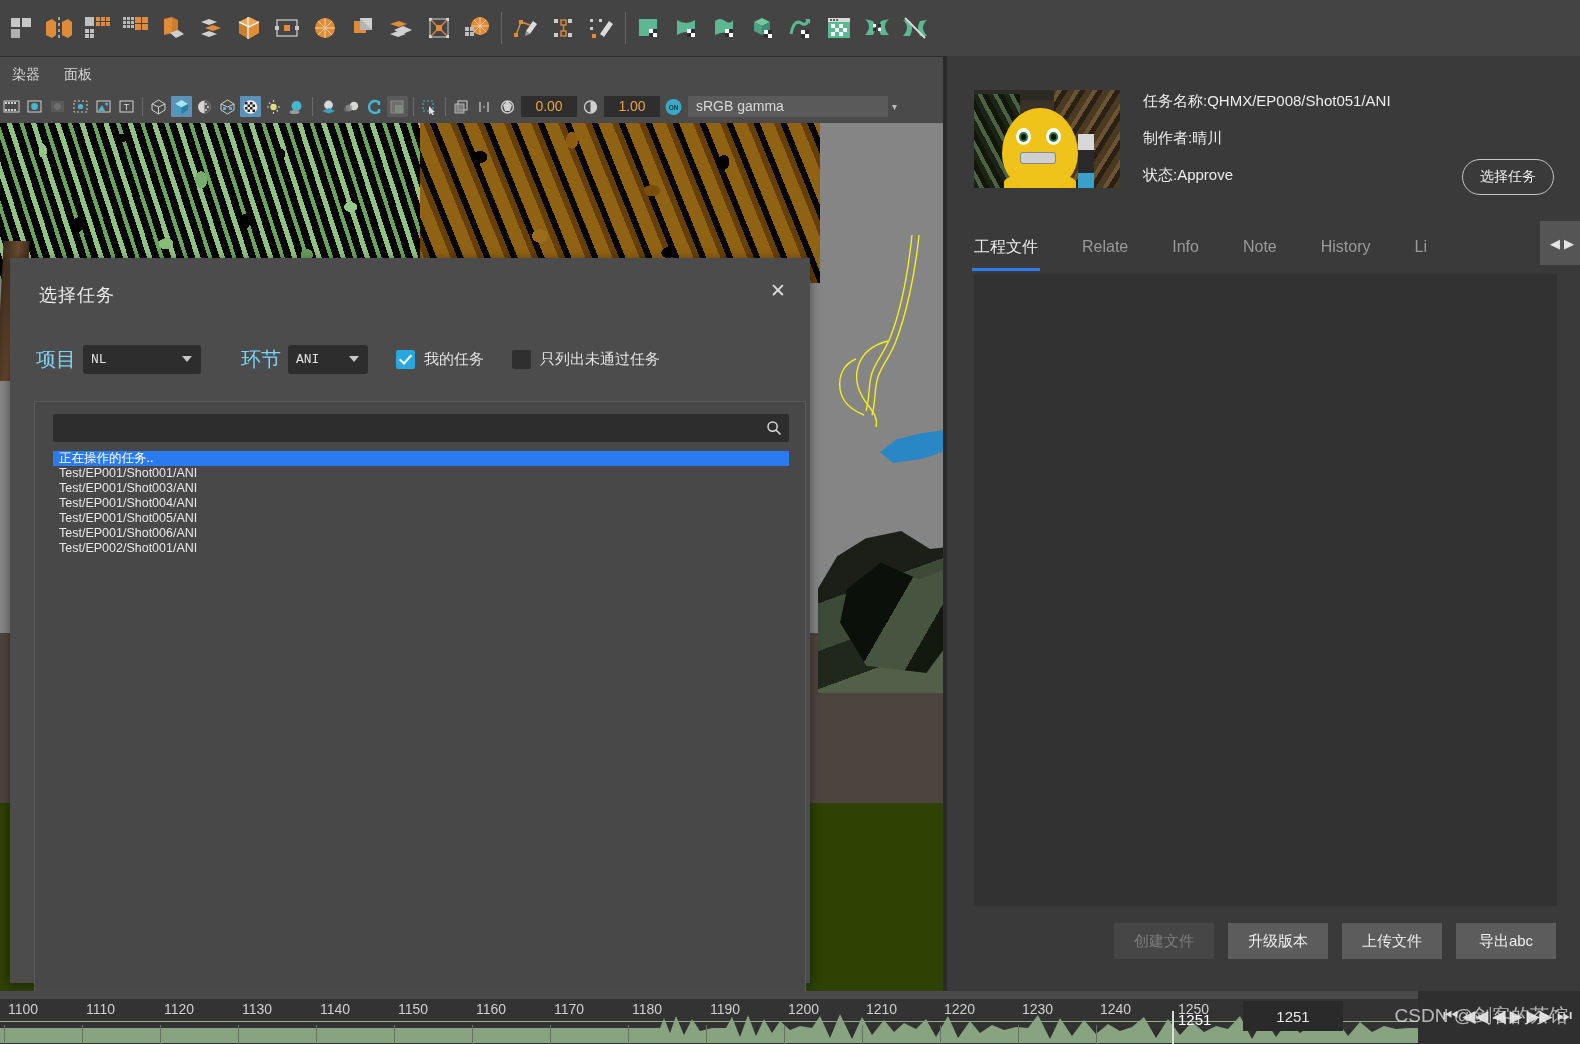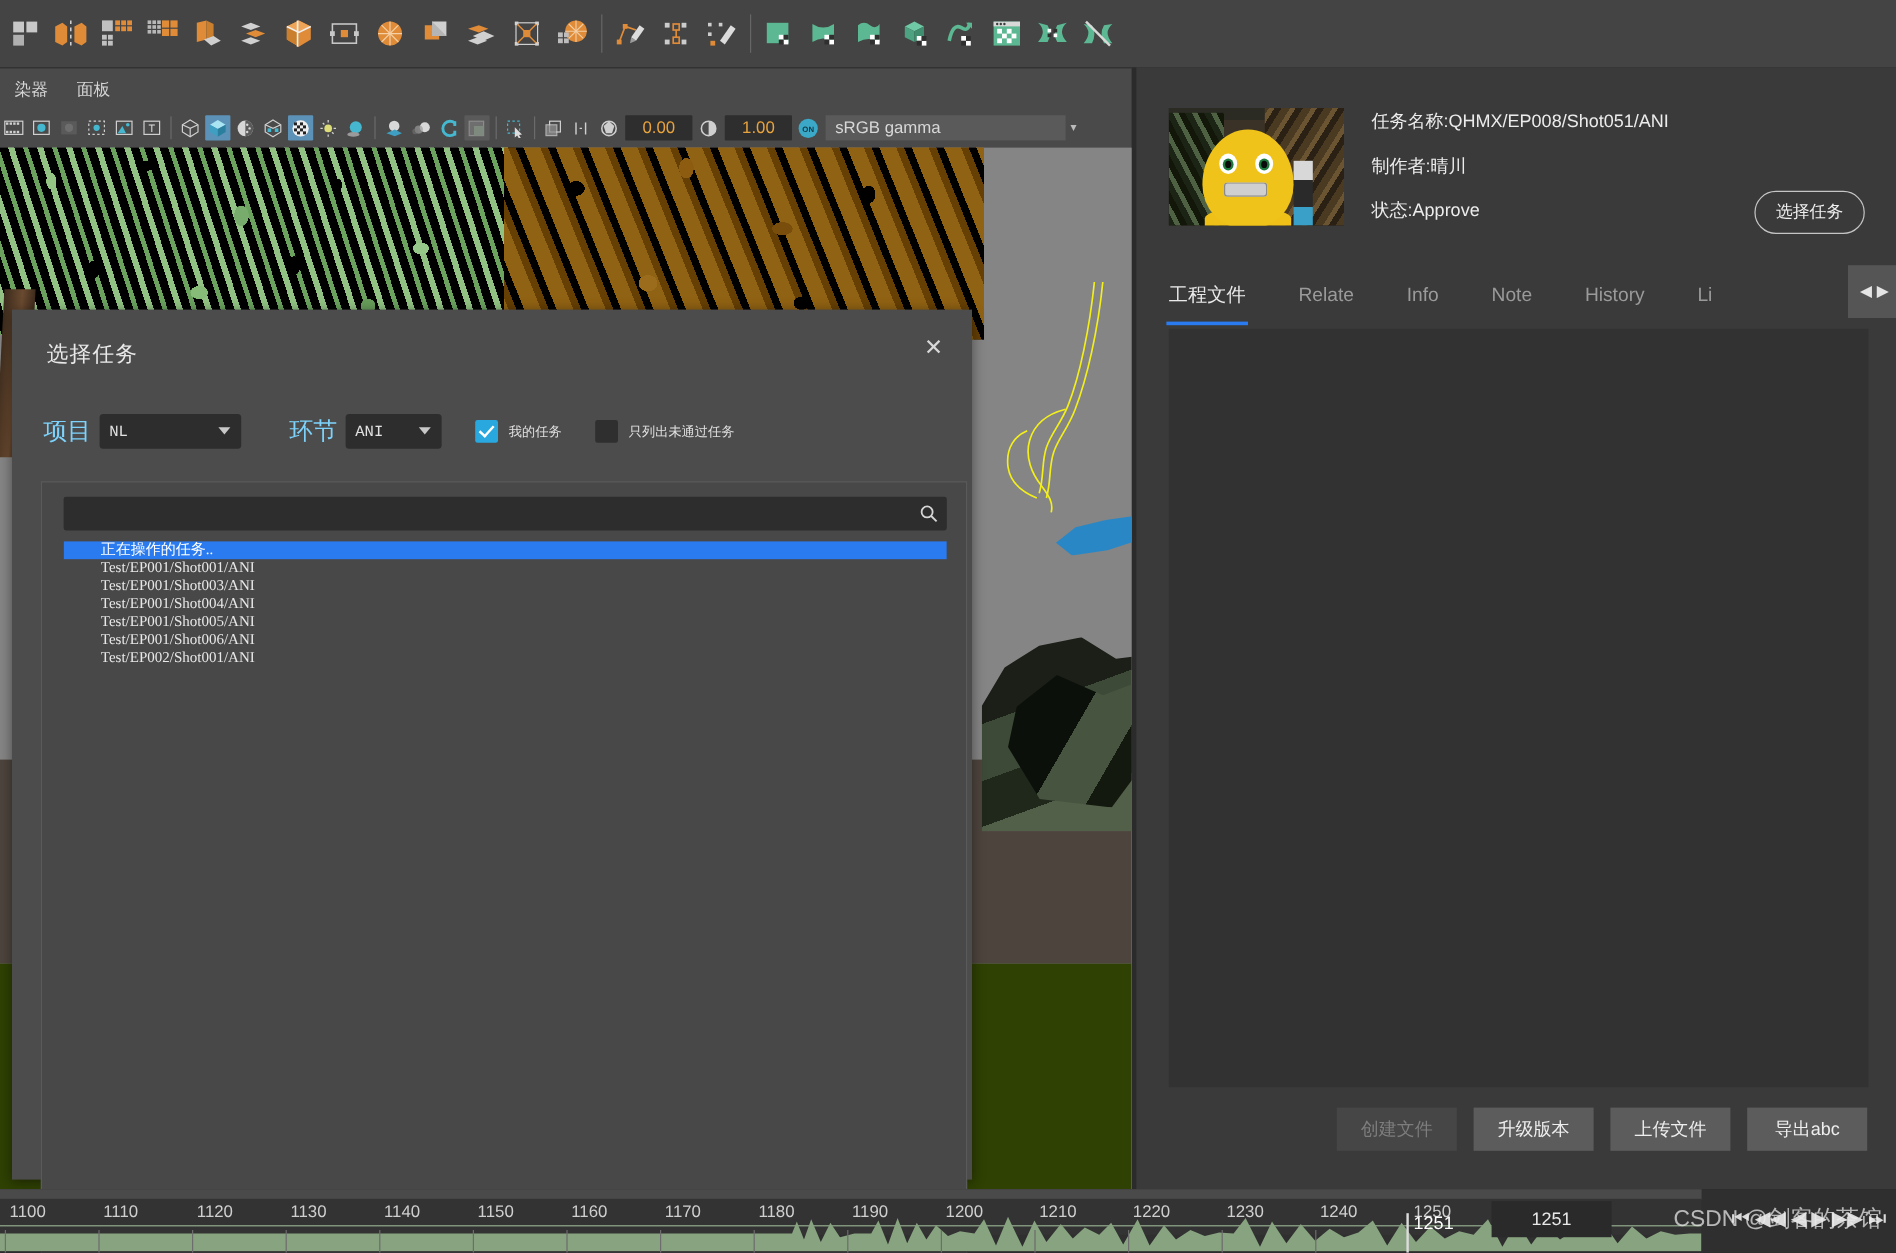--- a/index.html
+++ b/index.html
@@ -171,21 +171,21 @@
   .cbx {
     width:19px; height:19px; border-radius:2px; margin-right:9px;
     display:flex; align-items:center; justify-content:center;
     background:#2f2f2f;
   }
   .cbx.checked { background:#29a8e0; }
   .cbx.checked::after {
     content:""; width:5px; height:10px; margin-top:-3px;
     border:solid #fff; border-width:0 2.5px 2.5px 0; transform:rotate(42deg);
   }
-  .cb-label { color:#e0e0e0; font-size:11px; }
+  .cb-label { color:#e0e0e0; font-size:15px; }
 
   .list-frame {
     position:absolute; left:24px; top:143px; width:772px; height:760px;
     background:#484848; border:1px solid #5a5a5a;
   }
   .search-row {
     position:absolute; left:18px; top:12px; width:736px; height:28px;
     background:#2d2d2d; border-radius:2px;
     display:flex; align-items:center;
   }
@@ -193,23 +193,23 @@
     flex:1; background:transparent; border:none; outline:none;
     color:#e0e0e0; font-size:13px; padding:0 10px; height:100%;
     font-family:"Liberation Mono","DejaVu Sans Mono",monospace;
   }
   .search-ico { width:30px; height:28px; display:flex; align-items:center; justify-content:center; }
   .task-list {
     position:absolute; left:18px; top:49px; width:736px; height:690px;
     overflow:hidden;
   }
   .task-row {
-    height:15px; line-height:15px; padding-left:31px;
+    height:15px; line-height:15px; padding-left:6px;
     color:#e8e8e8;
-    font-family:Liberation Serif, serif;
+    font-family:Liberation Sans, sans-serif;
     font-size:12.5px; white-space:nowrap; cursor:pointer;
   }
   .task-row.selected { background:#2b7bf0; color:#ffffff; }
 
   
   .rpanel {
     position:absolute; left:947px; top:56px; width:637px; height:935px;
     background:#3a3a3a;
   }
   .rp-head { position:relative; height:112px; }

